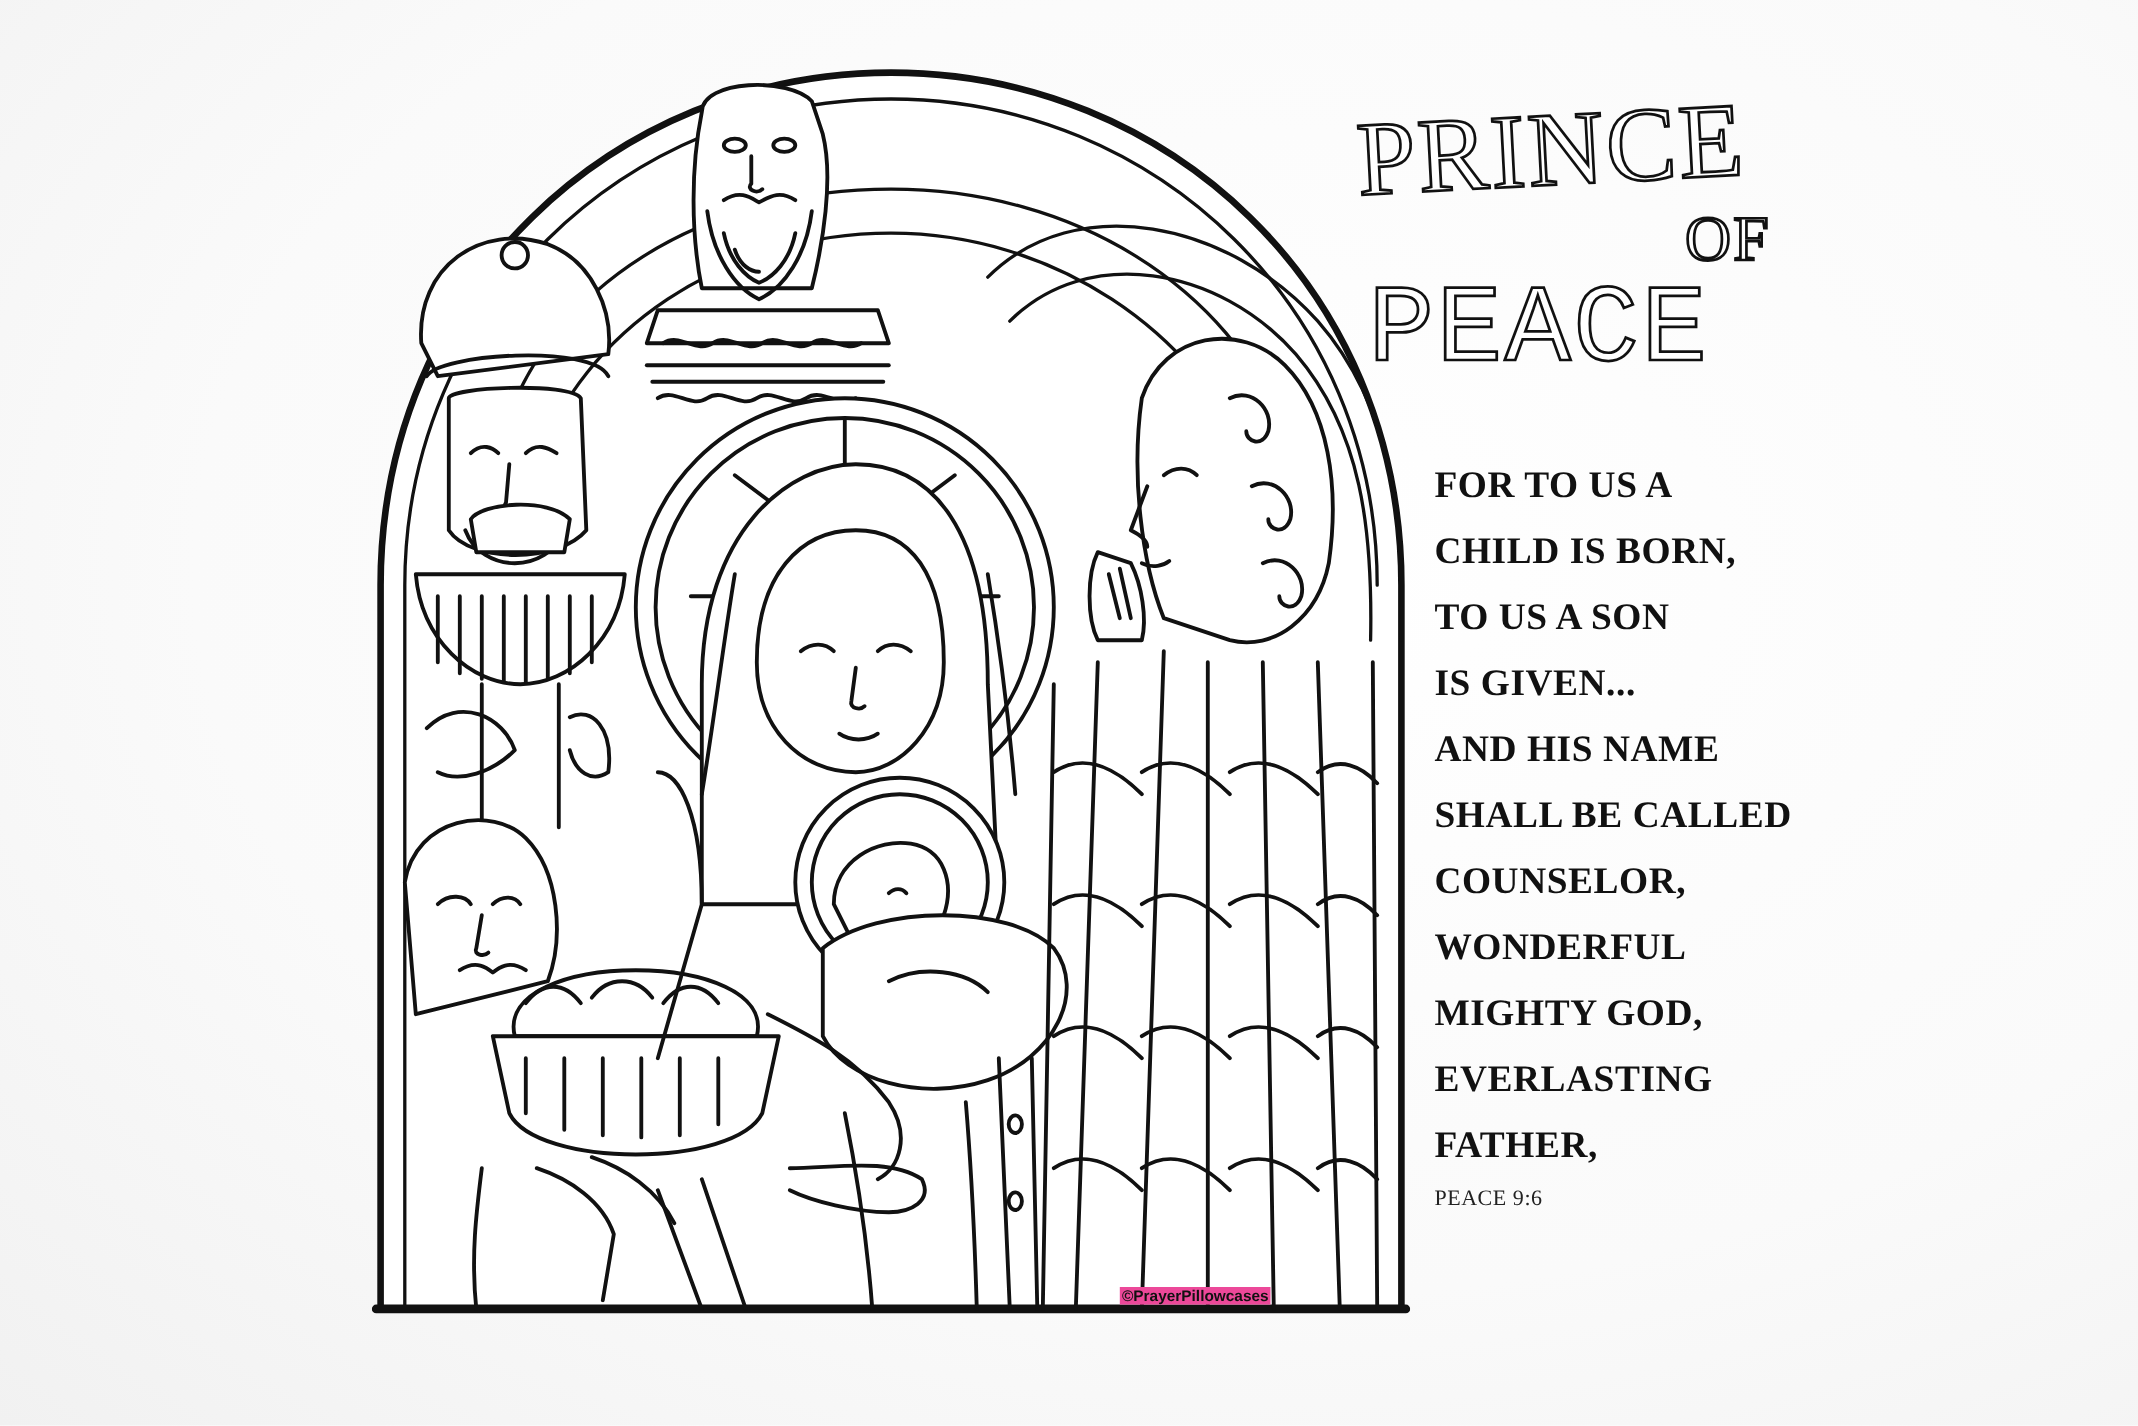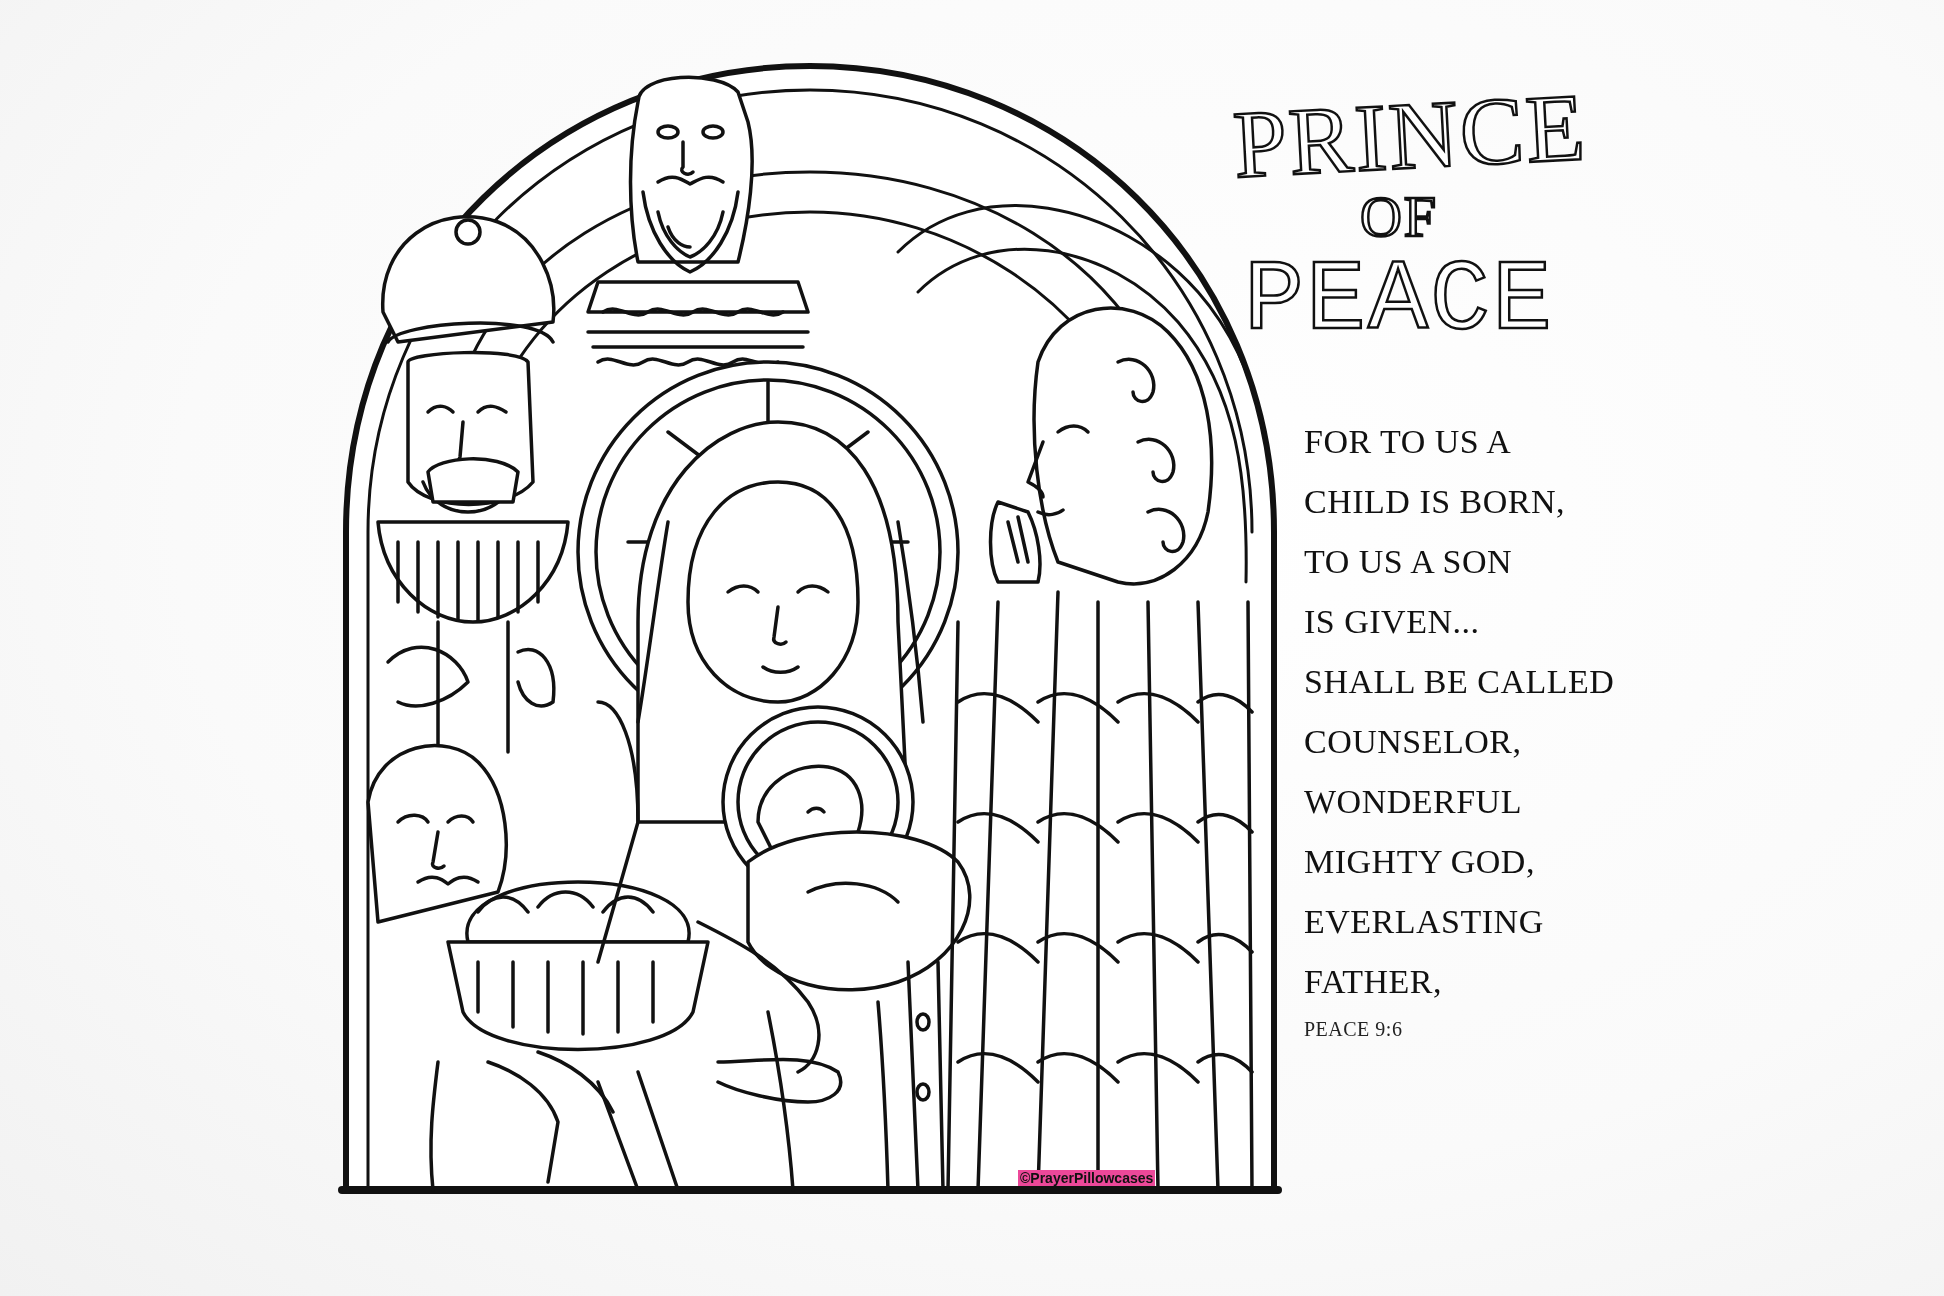--- a/index.html
+++ b/index.html
@@ -15,33 +15,34 @@
   .title { position: absolute; left: 1170px; top: 88px; width: 440px; text-align: center; }
   .title-line {
     display: block;
     font-family: "Liberation Serif", "DejaVu Serif", serif;
     color: #fff;
     -webkit-text-stroke: 2.5px #111;
     letter-spacing: 2px;
     line-height: 1;
   }
   .title-prince { font-size: 96px; transform: rotate(-3deg); margin-left: 40px; }
-  .title-of { font-size: 58px; margin-top: 4px; margin-left: 18px; }
+  .title-of { font-size: 58px; margin-top: 4px; margin-left: 18px; text-align: right; }
   .title-peace { font-size: 100px; margin-top: 6px; margin-left: 18px; font-family: Liberation Mono, monospace; }
   .verse { position: absolute; left: 1304px; top: 412px; }
   .verse-line {
     display: block;
     font-family: "Liberation Serif", "DejaVu Serif", serif;
     font-variant: small-caps;
     text-transform: uppercase;
     font-size: 34px;
     line-height: 60px;
     letter-spacing: 0.5px;
     color: #111;
     white-space: nowrap;
+    font-weight: bold;
   }
   .citation {
     display: block;
     font-family: "Liberation Serif", "DejaVu Serif", serif;
     font-size: 20px;
     letter-spacing: 0.5px;
     margin-top: 6px;
     color: #222;
   }
   .copyright {
@@ -175,20 +176,21 @@
   <span class="title-line title-prince">PRINCE</span>
   <span class="title-line title-of">OF</span>
   <span class="title-line title-peace">PEACE</span>
 </div>
 
 <div class="verse">
   <span class="verse-line">For to us a</span>
   <span class="verse-line">child is born,</span>
   <span class="verse-line">to us a son</span>
   <span class="verse-line">is given...</span>
+  <span class="verse-line">And his name</span>
   <span class="verse-line">shall be called</span>
   <span class="verse-line">Counselor,</span>
   <span class="verse-line">Wonderful</span>
   <span class="verse-line">Mighty God,</span>
   <span class="verse-line">Everlasting</span>
   <span class="verse-line">Father,</span>
   <span class="citation">PEACE 9:6</span>
 </div>
 
 <div class="copyright">©PrayerPillowcases</div>

